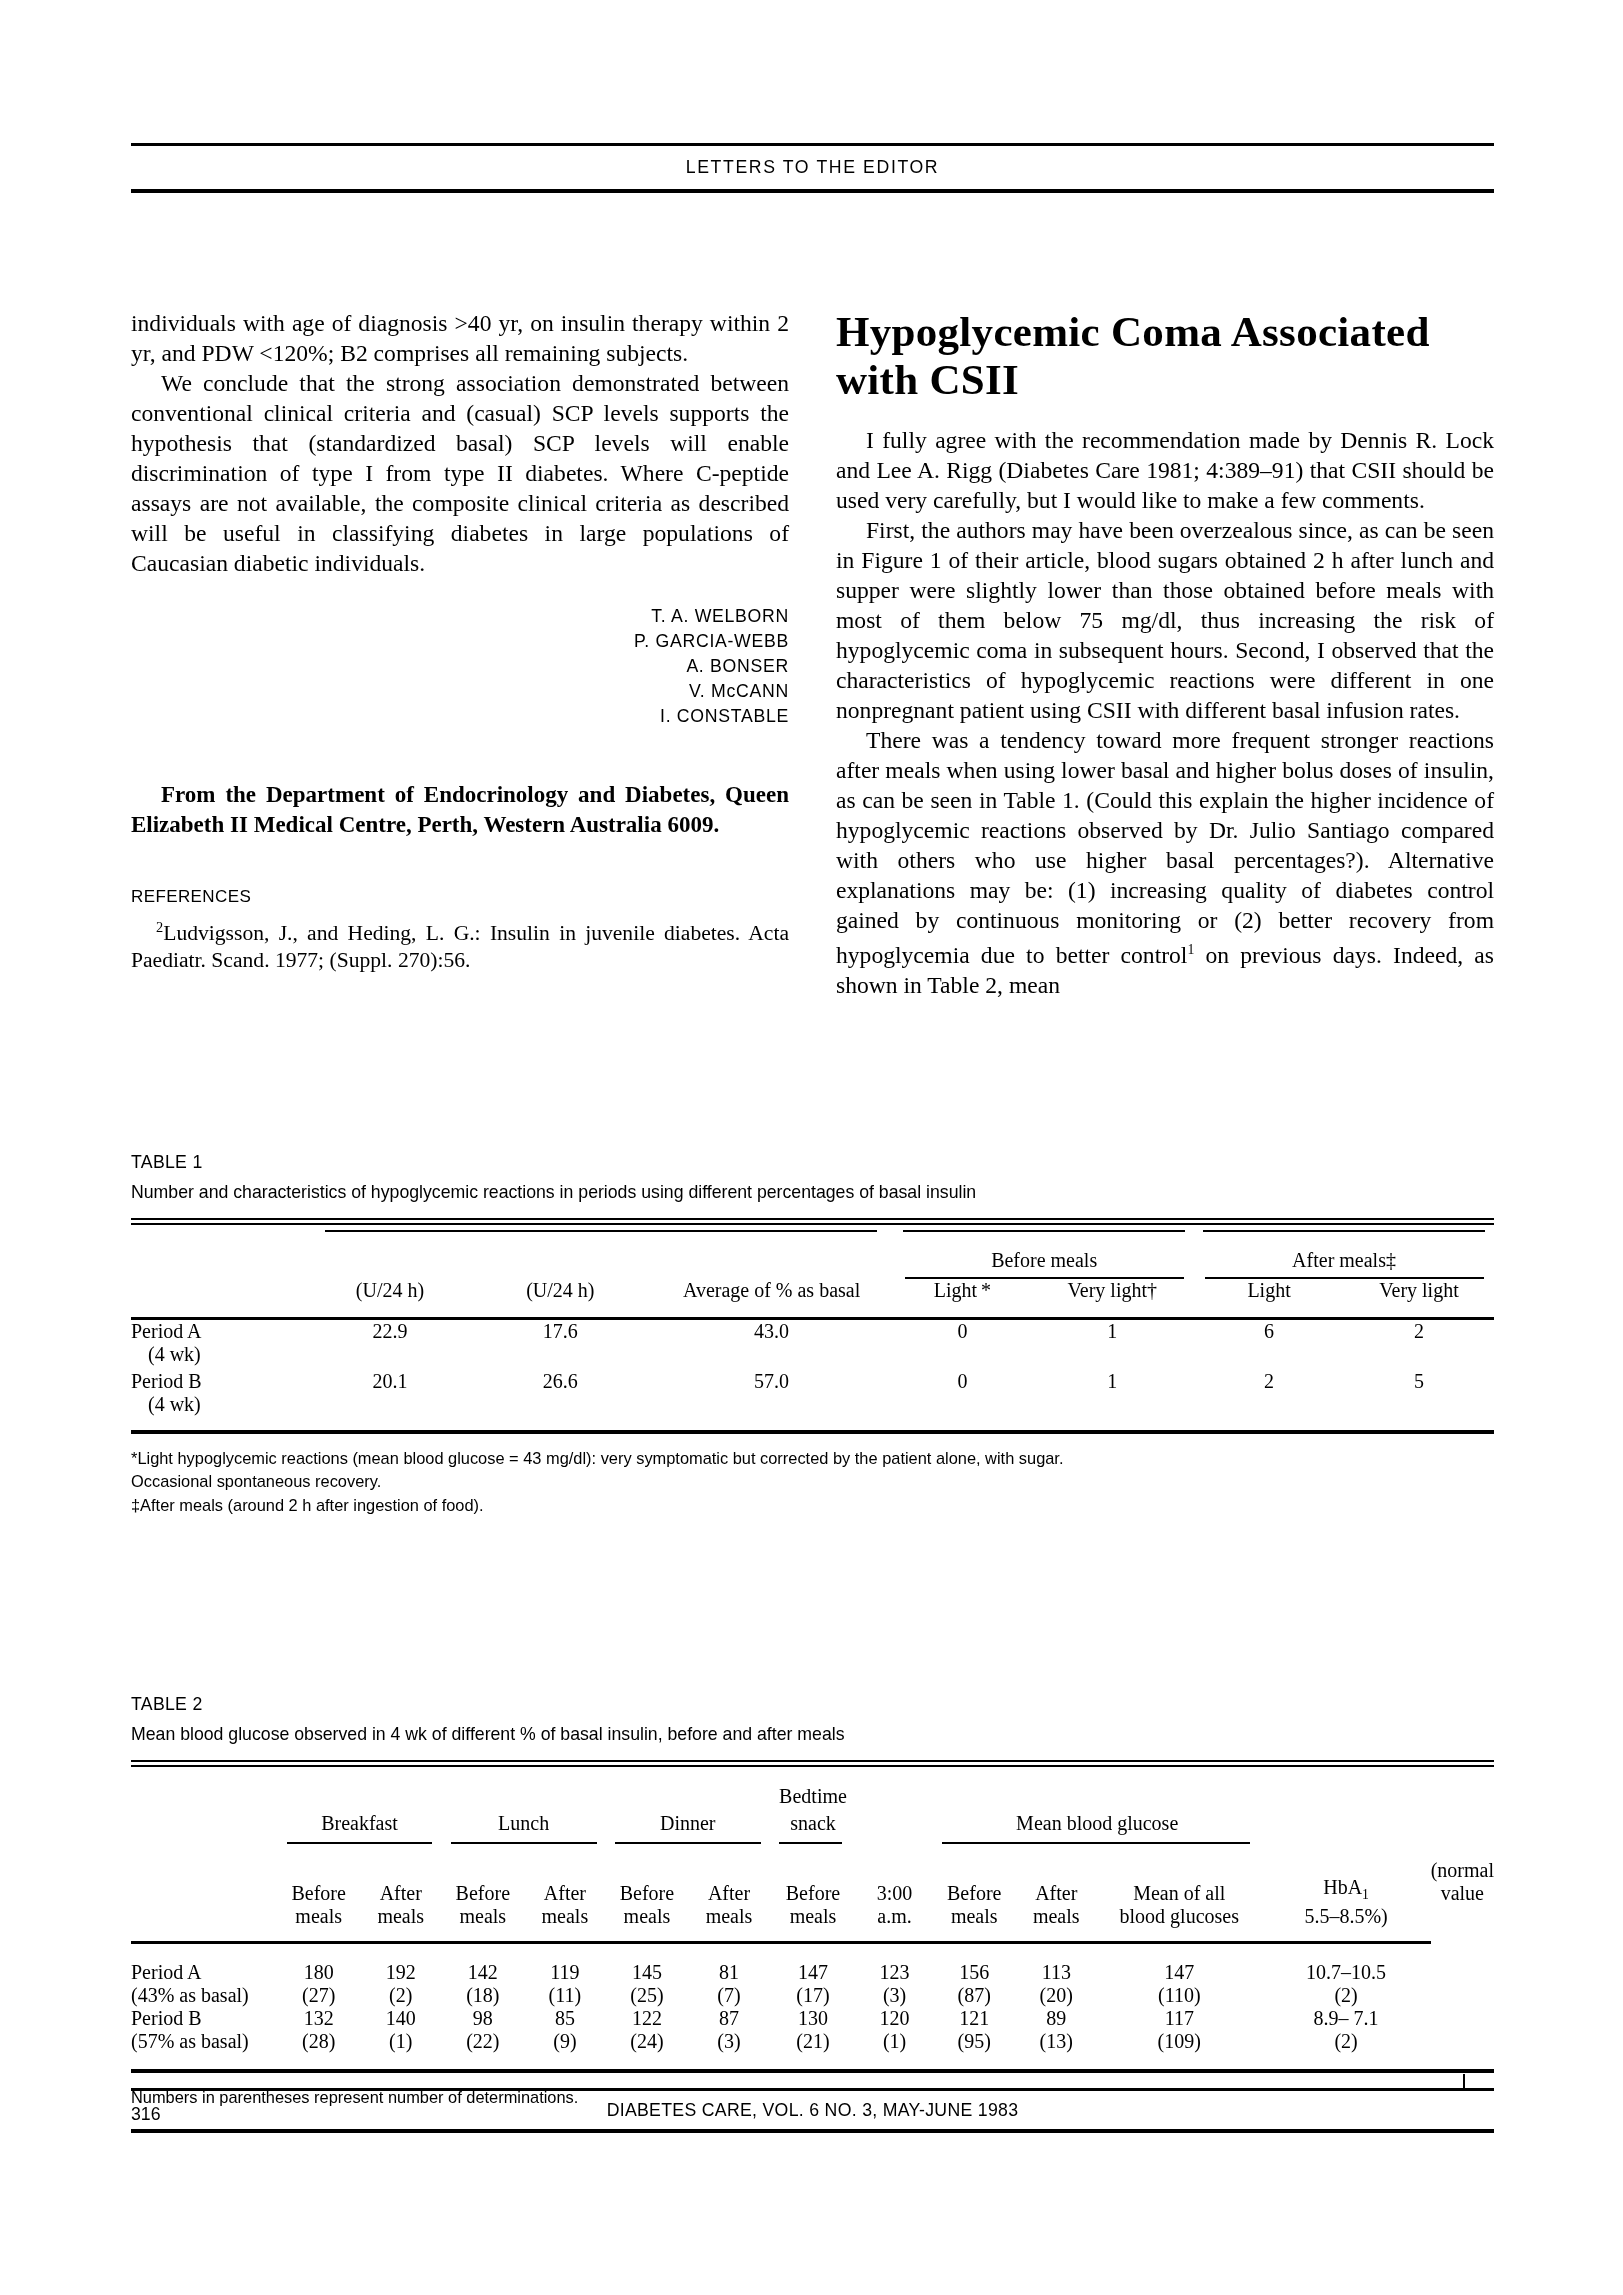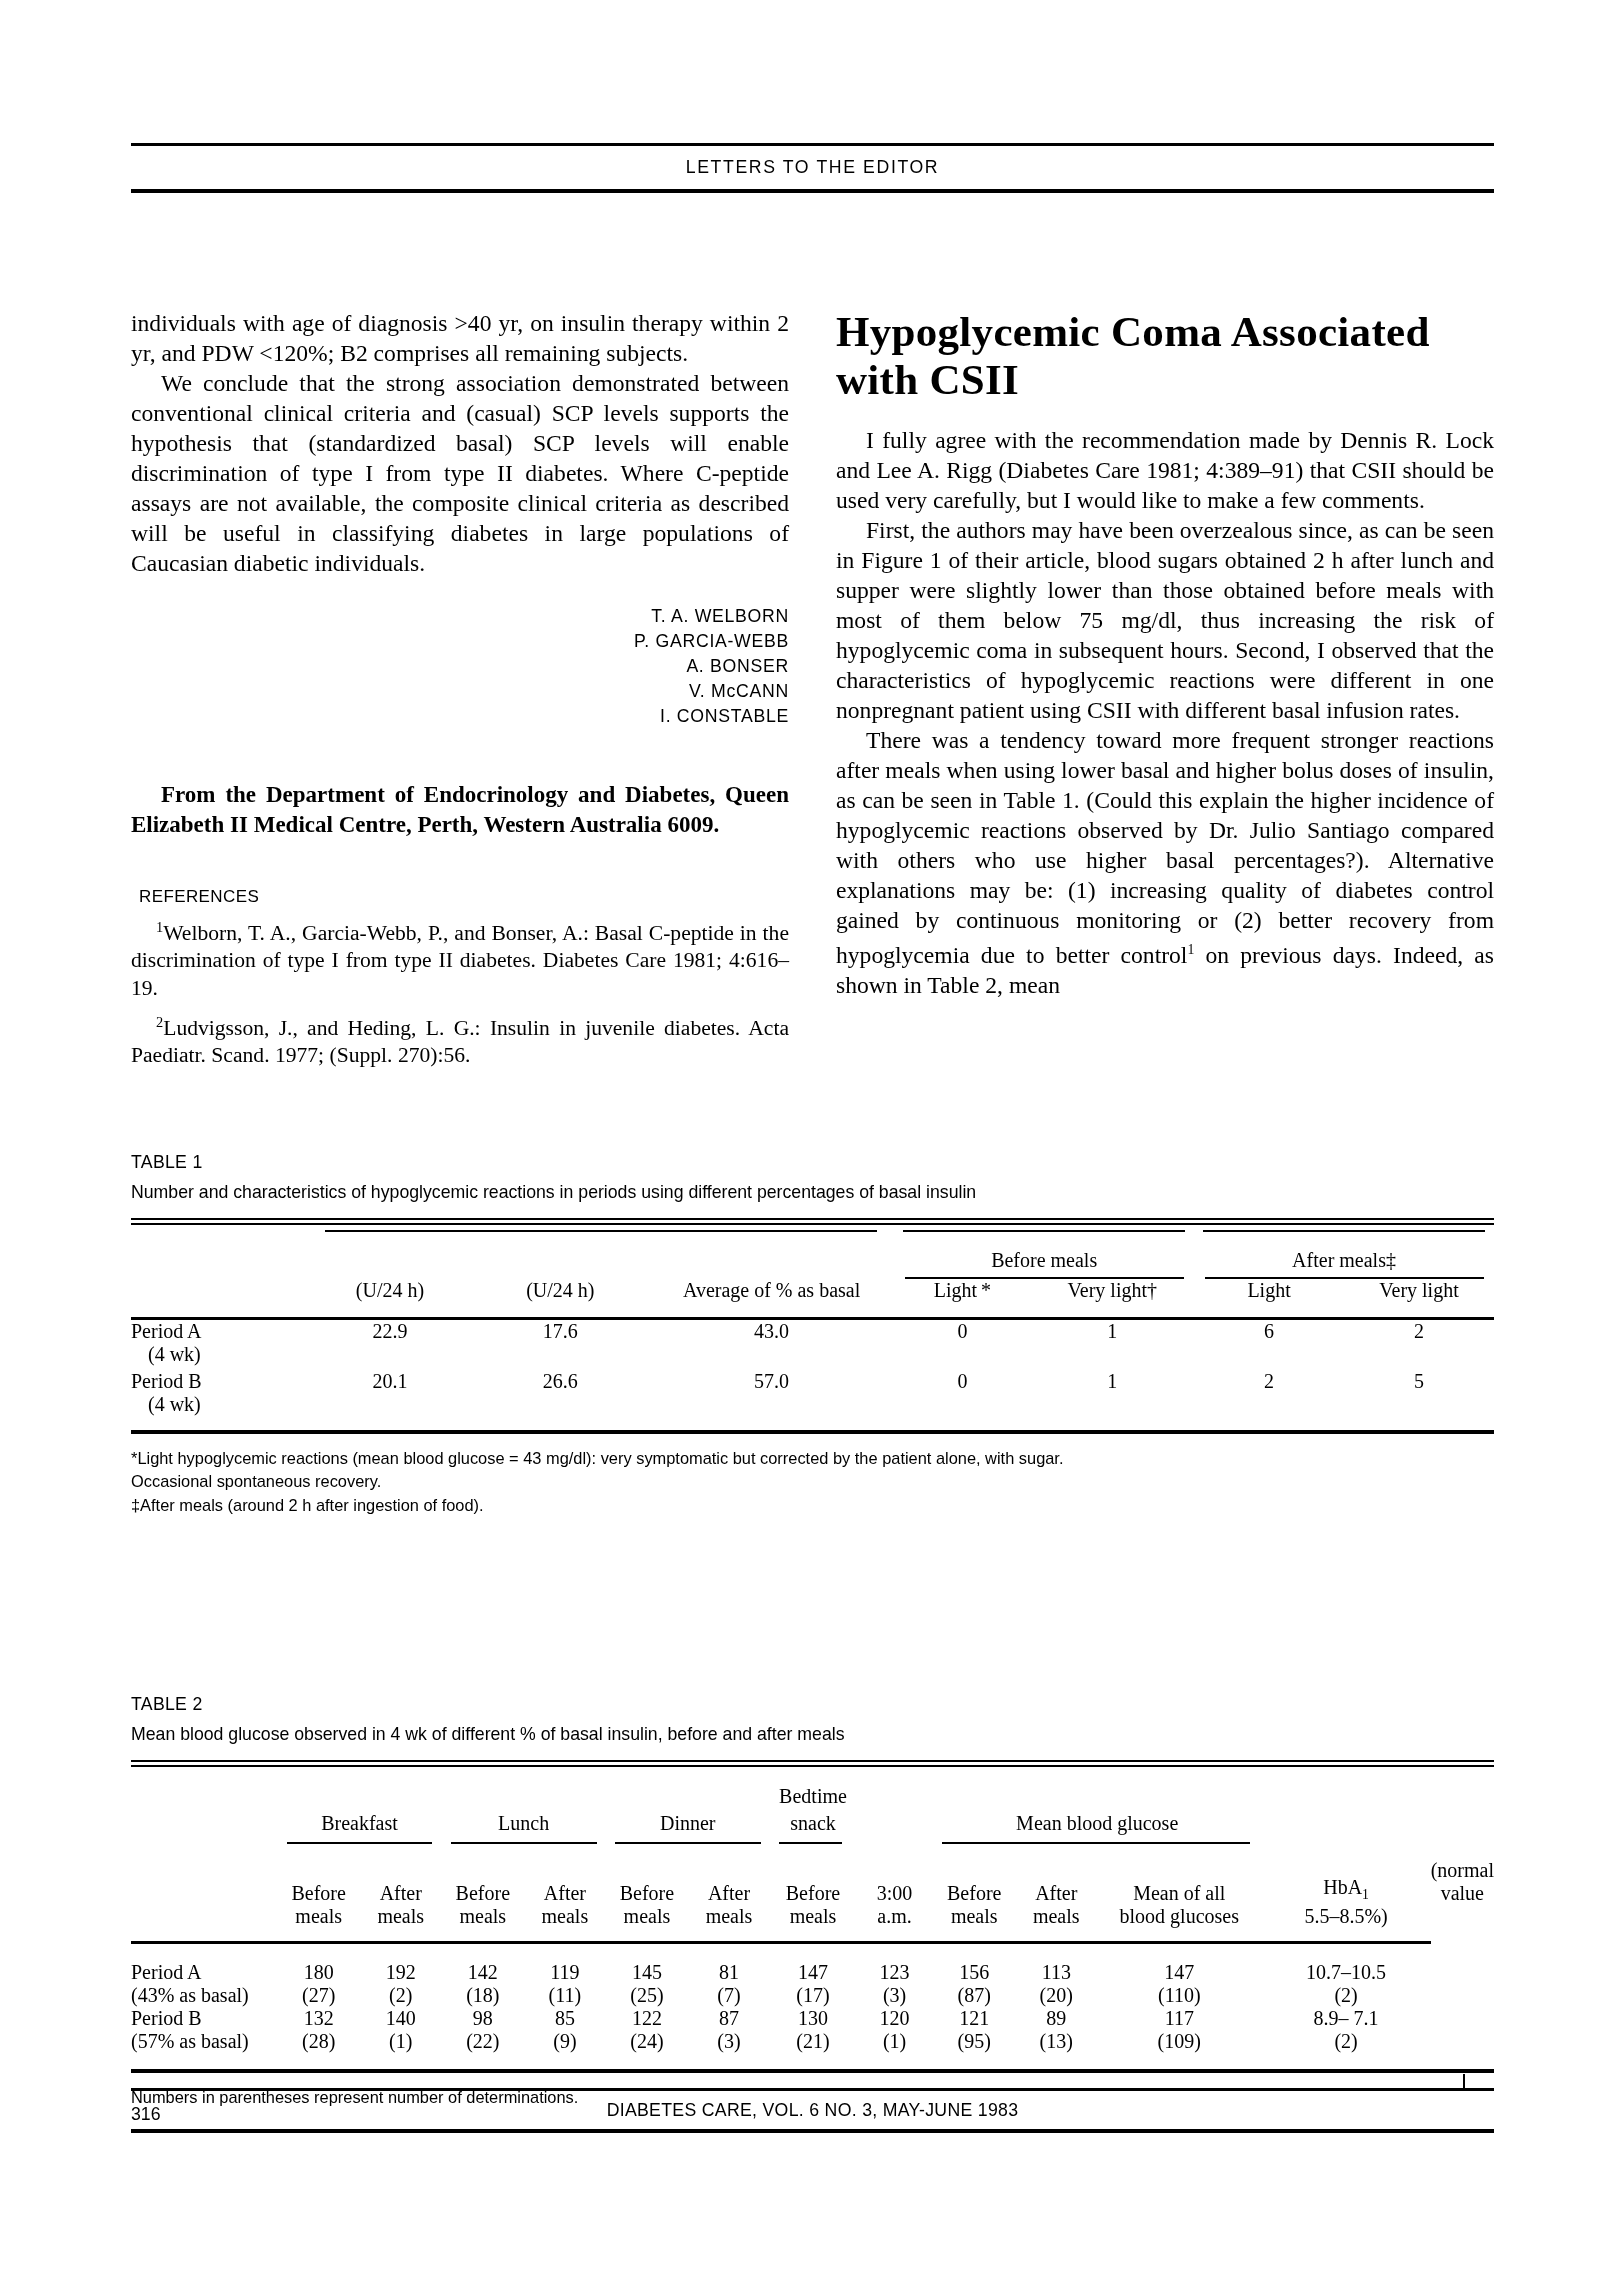--- a/index.html
+++ b/index.html
@@ -73,21 +73,20 @@
     line-height: 29.5px;
     font-weight: bold;
     text-indent: 30px;
     text-align: justify;
   }
   .refs-head {
     margin-top: 48px;
     font-family: "Liberation Sans", "DejaVu Sans", sans-serif;
     font-size: 17px;
     letter-spacing: 0.4px;
-    margin-left: 8px;
   }
   .ref-item {
     margin-top: 6.5px;
     font-size: 21.6px;
     line-height: 27.5px;
     text-indent: 25px;
     text-align: justify;
   }
   .ref-item sup { font-size: 14.4px; vertical-align: super; }
 
@@ -186,21 +185,20 @@
         <div>P. GARCIA-WEBB</div>
         <div>A. BONSER</div>
         <div>V. McCANN</div>
         <div>I. CONSTABLE</div>
       </div>
 
       <div class="affiliation">From the Department of Endocrinology and Diabetes, Queen Elizabeth II Medical Centre, Perth, Western Australia 6009.</div>
 
       <div class="refs-head">REFERENCES</div>
 
-      <div class="ref-item"><sup>1</sup><span>Welborn, T. A., Garcia-Webb, P., and Bonser, A.: Basal C-peptide in the discrimination of type I from type II diabetes. Diabetes Care 1981; 4:616–19.</span></div>
       <div class="ref-item"><sup>2</sup><span>Ludvigsson, J., and Heding, L. G.: Insulin in juvenile diabetes. Acta Paediatr. Scand. 1977; (Suppl. 270):56.</span></div>
     </div>
 
     <div class="col">
       <div class="article-title">Hypoglycemic Coma Associated with CSII</div>
       <p class="indent">I fully agree with the recommendation made by Dennis R. Lock and Lee A. Rigg (Diabetes Care 1981; 4:389–91) that CSII should be used very carefully, but I would like to make a few comments.</p>
       <p class="indent">First, the authors may have been overzealous since, as can be seen in Figure 1 of their article, blood sugars obtained 2 h after lunch and supper were slightly lower than those obtained before meals with most of them below 75 mg/dl, thus increasing the risk of hypoglycemic coma in subsequent hours. Second, I observed that the characteristics of hypoglycemic reactions were different in one nonpregnant patient using CSII with different basal infusion rates.</p>
       <p class="indent"><span>There was a tendency toward more frequent stronger reactions after meals when using lower basal and higher bolus doses of insulin, as can be seen in Table 1. (Could this explain the higher incidence of hypoglycemic reactions observed by Dr. Julio Santiago compared with others who use higher basal percentages?). Alternative explanations may be: (1) increasing quality of diabetes control gained by continuous monitoring or (2) better recovery from hypoglycemia due to better control</span><sup class="fn">1</sup><span> on previous days. Indeed, as shown in Table 2, mean</span></p>
     </div>
   </div>

